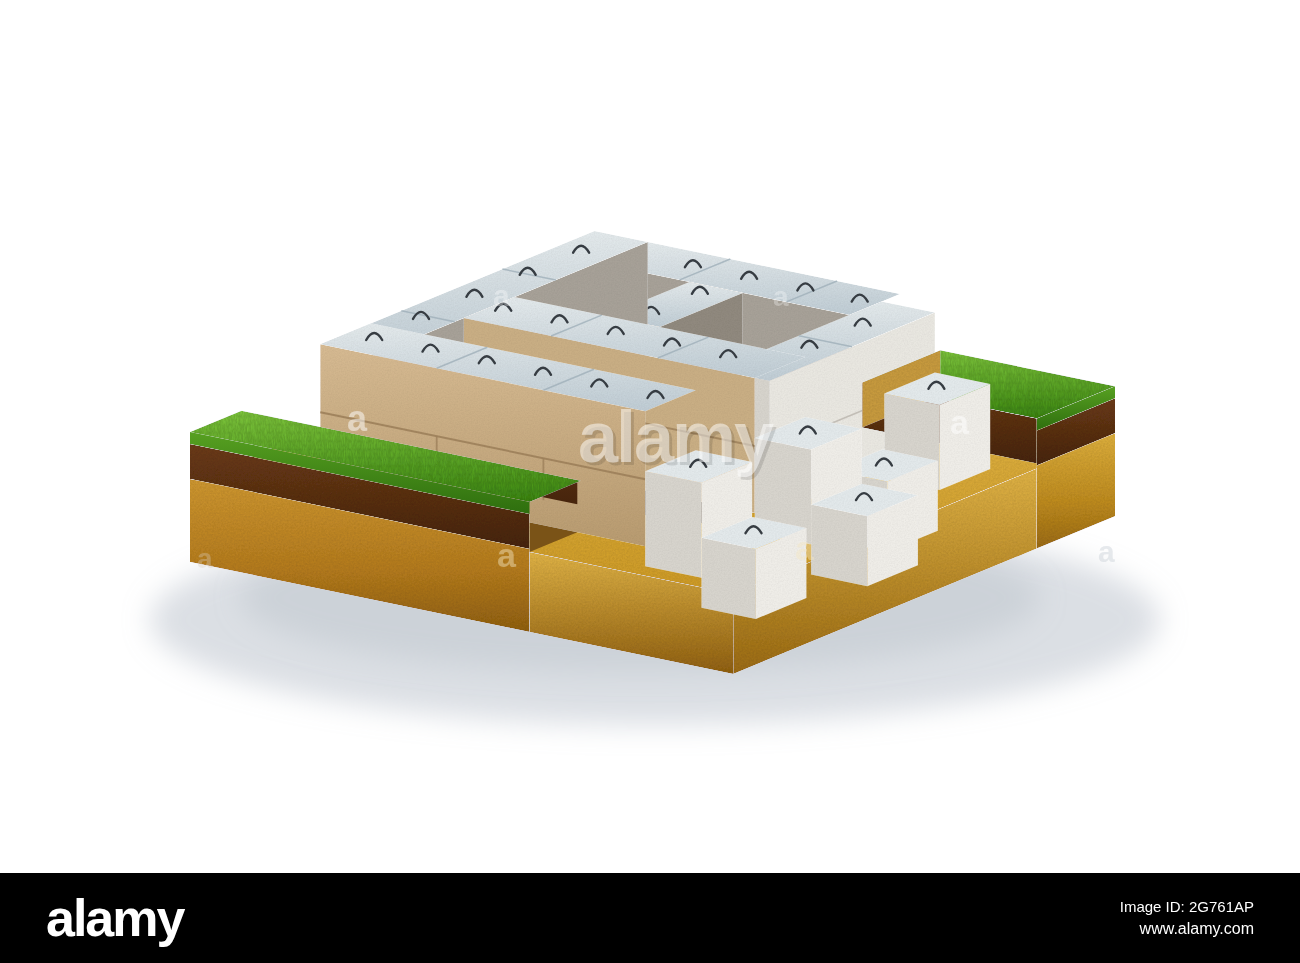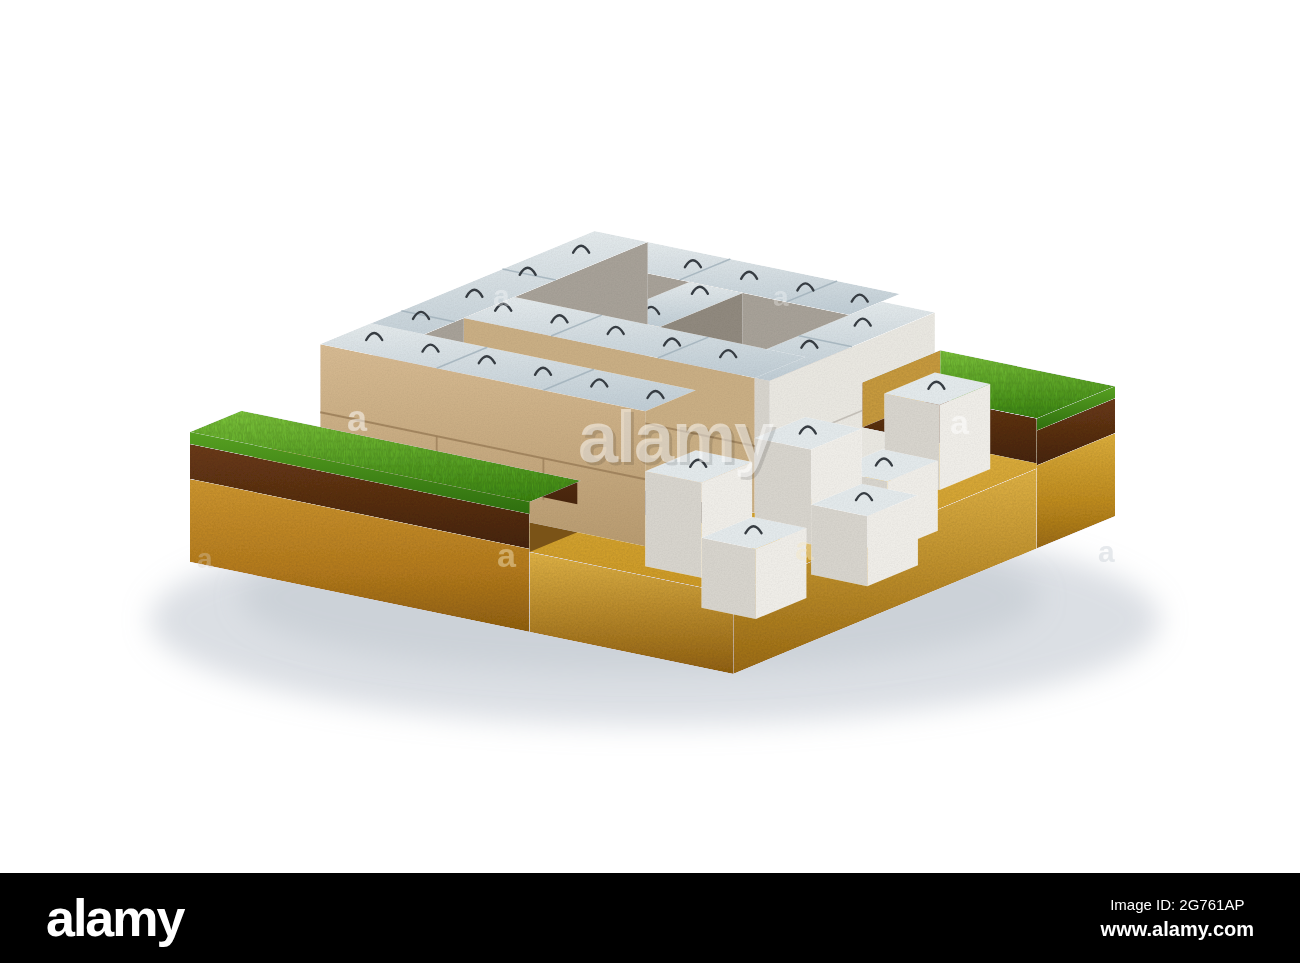--- a/index.html
+++ b/index.html
@@ -10,21 +10,21 @@
            fill:#ffffff;fill-opacity:0.5;}
   .wm-main-shadow{font-family:"Liberation Sans",sans-serif;font-weight:bold;font-size:72px;letter-spacing:-2px;
            fill:#000000;fill-opacity:0.12;}
   .wm-tile{font-family:"Liberation Sans",sans-serif;font-weight:bold;}
   .footer{position:absolute;left:0;top:873px;width:1300px;height:90px;background:#000;
           display:flex;align-items:center;justify-content:space-between;
           padding:0 46px;box-sizing:border-box;}
   .footer-logo{color:#fff;font-size:52px;font-weight:bold;letter-spacing:-2px;line-height:1;}
   .footer-right{text-align:right;color:#fff;}
   .footer-id{font-size:15px;font-weight:400;margin-bottom:5px;}
-  .footer-url{font-size:20px;font-weight:bold;}
+  .footer-url{font-size:16px;font-weight:normal;}
 </style>
 </head>
 <body>
 
 <figure>
   <svg id="scene" viewBox="0 0 1300 873" role="img" xmlns="http://www.w3.org/2000/svg" aria-label="3D render of precast concrete foundation blocks with wire lifting loops assembled into foundation walls, standing in an excavated trench on an isometric cutaway block of ground showing grass, topsoil and sandy soil layers, on a white background">
     <defs id="scene-defs">
       <filter id="f-blur" x="-40%" y="-40%" width="180%" height="180%">
         <feGaussianBlur stdDeviation="14"></feGaussianBlur>
       </filter>
@@ -220,17 +220,17 @@
         <text x="493" y="306" class="wm-tile" font-size="30" fill="#ffffff" fill-opacity="0.35">a</text>
         <text x="773" y="306" class="wm-tile" font-size="28" fill="#ffffff" fill-opacity="0.3">a</text>
         <text x="1098" y="562" class="wm-tile" font-size="30" fill="#c9d0d8" fill-opacity="0.45">a</text>
         <text x="197" y="568" class="wm-tile" font-size="28" fill="#d9cfc0" fill-opacity="0.35">a</text>
       </g>
   </svg>
 
   <div class="footer" style="background: rgb(0, 0, 0);">
     <div class="footer-logo" style="color: rgb(255, 255, 255);">alamy</div>
     <div class="footer-right" style="color: rgb(255, 255, 255);">
-      <div class="footer-id" style="color: rgb(255, 255, 255); text-align: center;">Image ID: 2G761AP</div>
+      <div class="footer-id" style="color: rgb(255, 255, 255);">Image ID: 2G761AP</div>
       <div class="footer-url" style="color: rgb(255, 255, 255);">www.alamy.com</div>
     </div>
   </div>
 </figure>
 
 </body></html>

